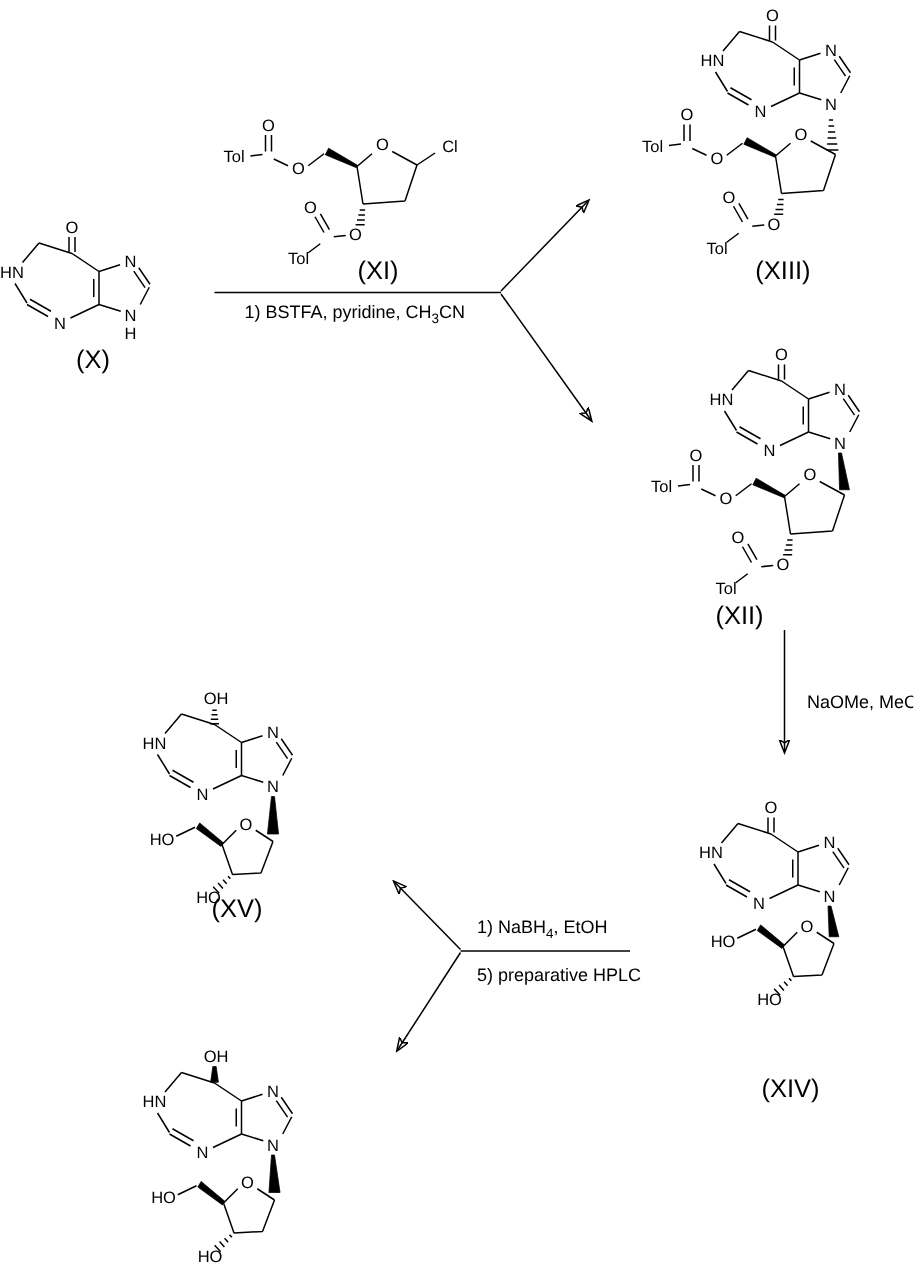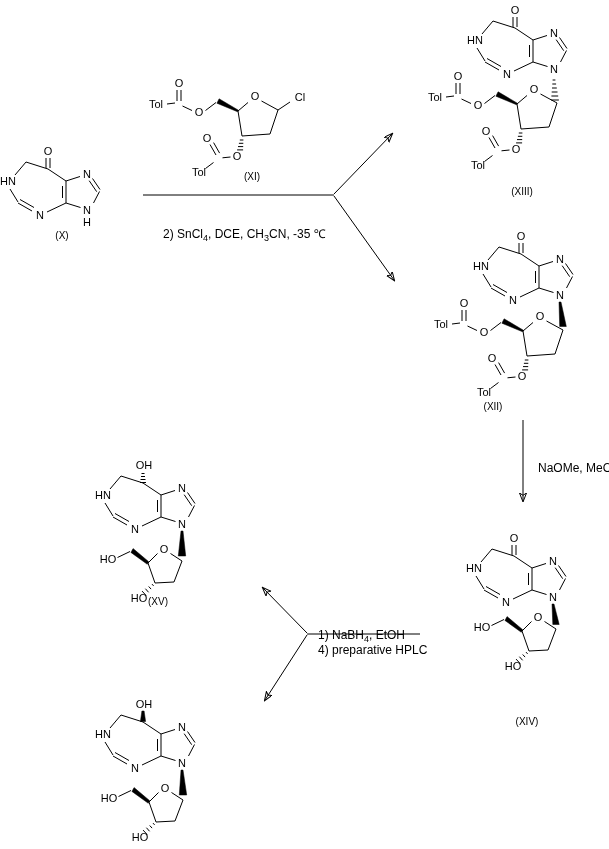--- a/index.html
+++ b/index.html
@@ -1,18 +1,18 @@
 <!DOCTYPE html>
 <html><head>
 <meta charset="utf-8">
 <style>
   html,body{margin:0;padding:0;background:#ffffff}
   .page{position:relative;width:609px;height:849px;background:#ffffff;
         font-family:"Liberation Sans",sans-serif;color:#000;overflow:hidden}
-  .lbl{position:absolute;font-size:10px;white-space:nowrap;transform:translateX(-50%)}
+  .lbl{position:absolute;font-size:17px;white-space:nowrap;transform:translateX(-50%)}
   .cond{position:absolute;font-size:12px;white-space:nowrap}
   .cond sub{font-size:9px}
   svg.canvas{position:absolute;left:0;top:0}
   svg text{font-family:"Liberation Sans",sans-serif;font-size:11px;fill:#000;text-anchor:middle}
   svg path,svg line{stroke:#000;stroke-width:1;fill:none}
   svg polygon{fill:#000;stroke:#000;stroke-width:0.5}
 </style>
 </head>
 <body>
 
@@ -108,27 +108,27 @@
     <line x1="334" y1="194" x2="392" y2="134" marker-end="url(#ah)"></line>
     <line x1="334" y1="196" x2="394" y2="280" marker-end="url(#ah)"></line>
     <line x1="523" y1="420" x2="523" y2="501" marker-end="url(#ah)"></line>
     <path d="M420,634 L307,634"></path>
     <line x1="307" y1="633" x2="263" y2="588" marker-end="url(#ah)"></line>
     <line x1="307" y1="635" x2="265" y2="700" marker-end="url(#ah)"></line>
   </svg>
 
   <div class="lbl" style="left:62px;top:230px">(X)</div>
   <div class="lbl" style="left:252px;top:171px">(XI)</div>
-  <div class="lbl" style="left:522px;top:186px">(XIII)</div>
+  <div class="lbl" style="left:522px;top:171px">(XIII)</div>
   <div class="lbl" style="left:493px;top:401px">(XII)</div>
   <div class="lbl" style="left:527px;top:716px">(XIV)</div>
   <div class="lbl" style="left:158px;top:596px">(XV)</div>
 
-  <div class="cond" style="left:163px;top:225px">
-    <span>2) SnCl</span><sub>4</sub><span>, DCE, CH</span><sub>3</sub><span>CN, -35 ℃</span>
+  <div class="cond" style="left:163px;top:201px">
+    <span>1) BSTFA, pyridine, CH</span><sub>3</sub><span>CN</span>
   </div>
   <div class="cond" style="left:538px;top:461px">NaOMe, MeOH</div>
-  <div class="cond" style="left:318px;top:628px">
+  <div class="cond" style="left:318px;top:611px">
     <span>1) NaBH</span><sub>4</sub><span>, EtOH</span>
   </div>
-  <div class="cond" style="left:318px;top:643px">4) preparative HPLC</div>
+  <div class="cond" style="left:318px;top:643px">5) preparative HPLC</div>
 
 </div>
 
 </body></html>

